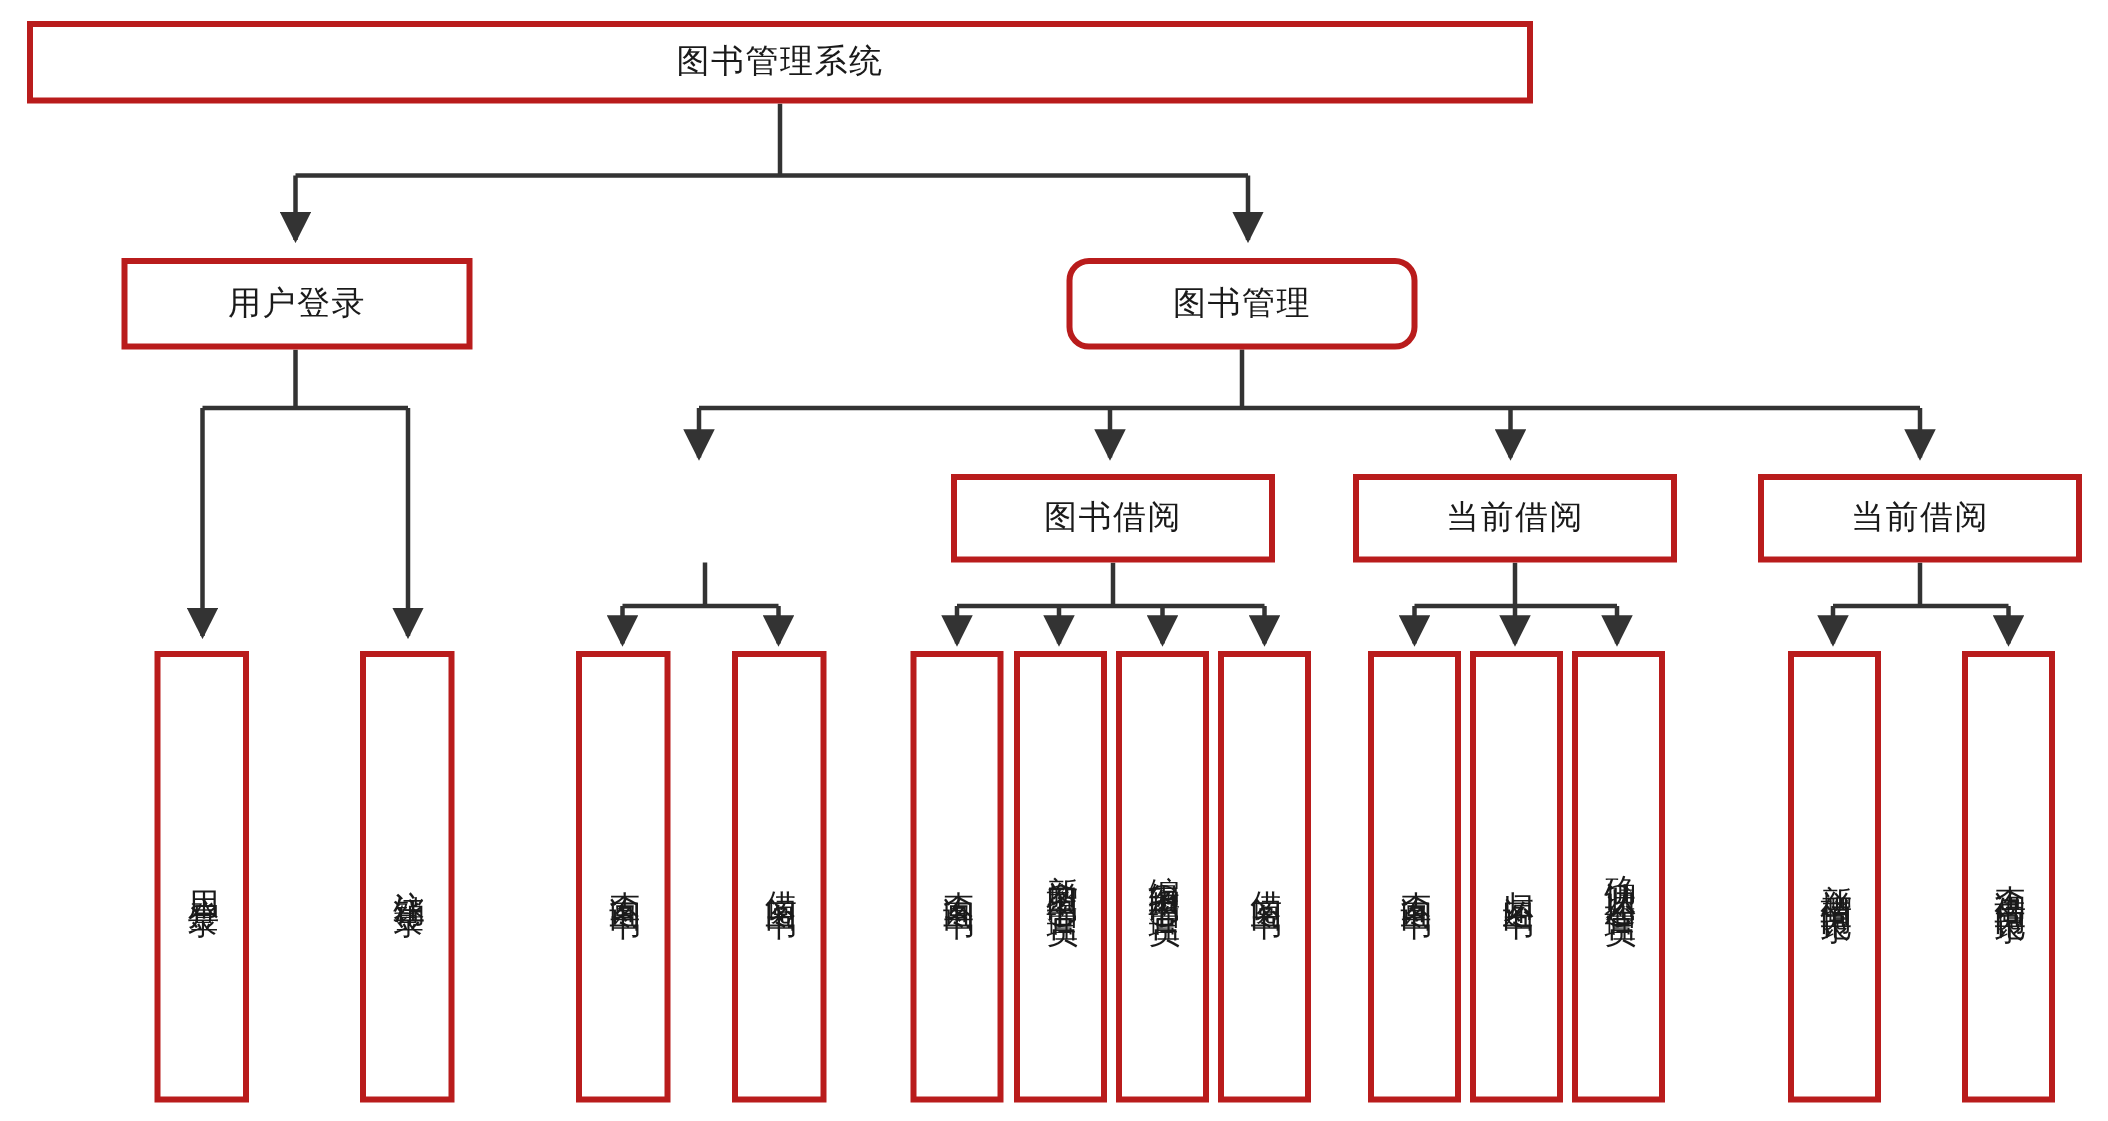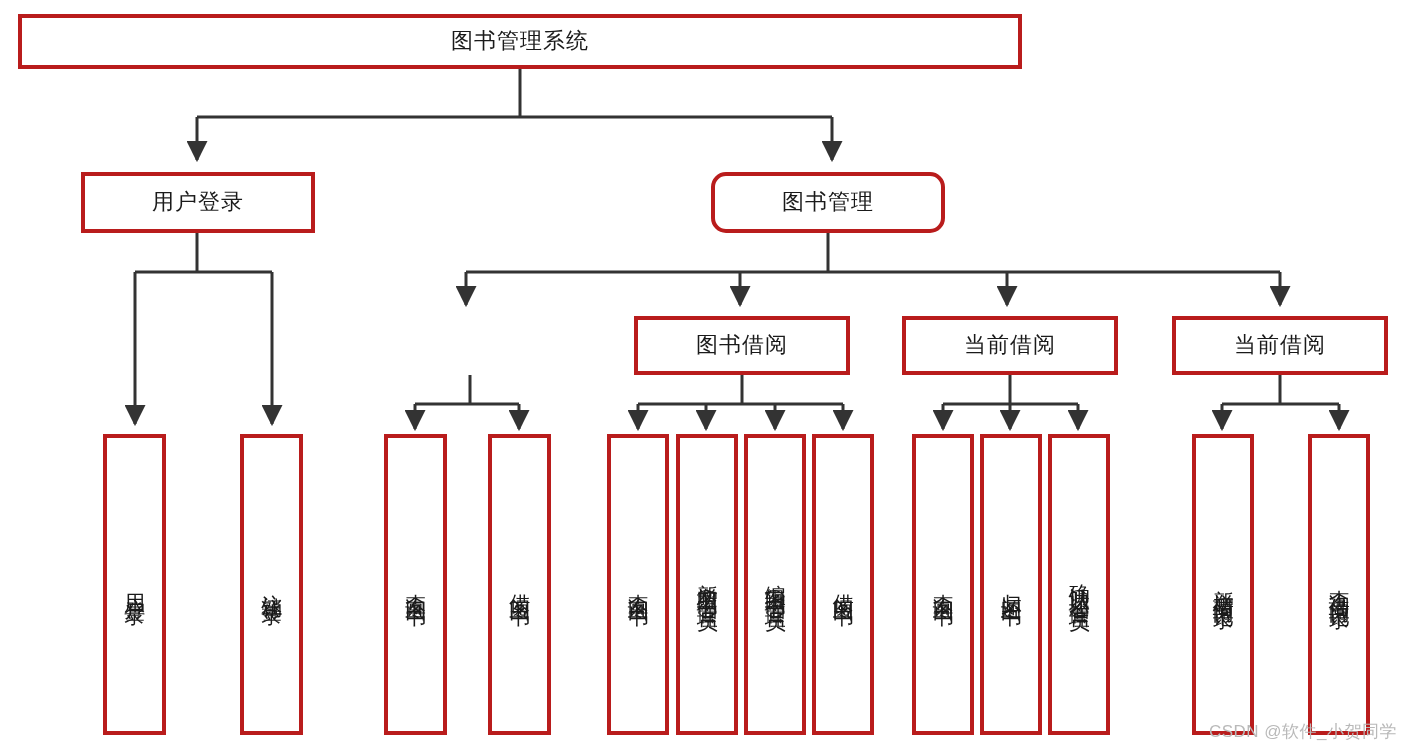--- a/index.html
+++ b/index.html
@@ -181,15 +181,14 @@
     <span class="vlabel">确认归还（管理员）</span>
   </div>
 
   <div class="node vert" style="left:1192px; top:434px; width:62px; height:301px;">
     <span class="vlabel">新增借阅记录</span>
   </div>
   <div class="node vert" style="left:1308px; top:434px; width:62px; height:301px;">
     <span class="vlabel">查询借阅记录</span>
   </div>
 
-  <div id="watermark">CSDN @软件_小贺同学</div>
 
 </div>
 
 </body></html>

